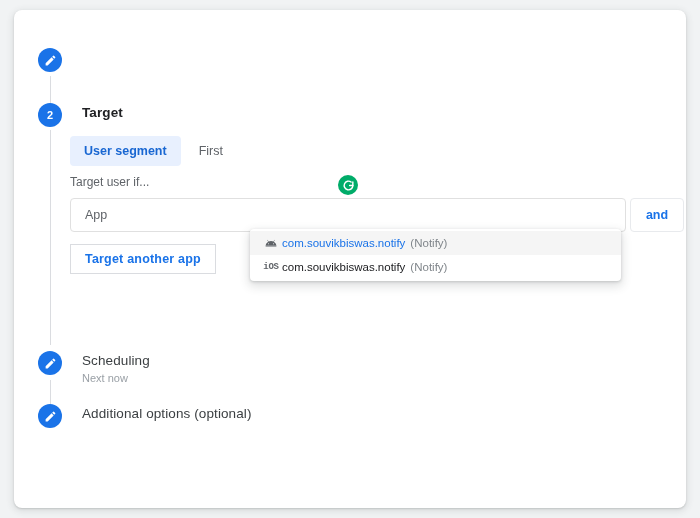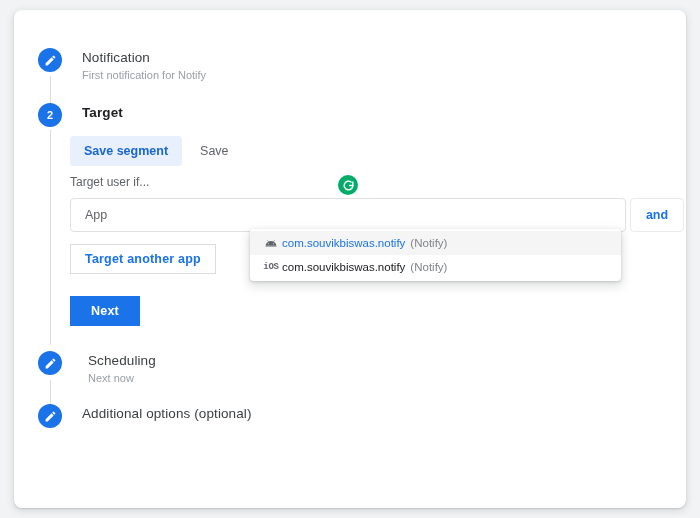--- a/index.html
+++ b/index.html
@@ -289,56 +289,49 @@
     <div class="connector" style="top:370px;height:24px;"></div>
 
     <div class="step" style="top:38px;">
       <div class="step-marker">
         <div class="marker-circle">
           <svg width="13" height="13" viewBox="0 0 24 24" fill="#ffffff" aria-hidden="true">
             <path d="M3 17.25V21h3.75L17.81 9.94l-3.75-3.75L3 17.25zM20.71 7.04a1 1 0 0 0 0-1.41l-2.34-2.34a1 1 0 0 0-1.41 0l-1.83 1.83 3.75 3.75 1.83-1.83z"></path>
           </svg>
         </div>
       </div>
-      <div class="step-text">
-        <div class="step-title">Notification</div>
-        <div class="step-sub">First notification for Notify</div>
-      </div>
     </div>
 
     <div class="step" style="top:93px;">
       <div class="step-marker">
         <div class="marker-circle">2</div>
       </div>
       <div class="step-text">
         <div class="step-title active">Target</div>
       </div>
     </div>
 
     <div class="target-body">
 
       <div class="seg-tabs">
-        <div class="seg-tab selected">Save segment</div>
-        <div class="seg-tab">Save</div>
+        <div class="seg-tab selected">User segment</div>
+        <div class="seg-tab">First</div>
       </div>
 
       <div class="target-label">Target user if...</div>
 
       <div class="cond-row">
         <div class="app-field" placeholder="App">App</div>
         <div class="and-panel">and</div>
       </div>
 
       <div class="target-another">
         <div class="btn btn-outline">Target another app</div>
       </div>
 
-      <div class="next-wrap">
-        <div class="btn btn-primary">Next</div>
-      </div>
     </div>
 
     <div class="dropdown">
       <div class="dd-item hover">
         <span class="dd-icon">
           <svg width="12" height="12" viewBox="0 0 24 24" fill="#5f6368" aria-hidden="true">
             <path d="M17.6 9.48l1.84-3.18a.38.38 0 0 0-.14-.52.38.38 0 0 0-.52.14l-1.87 3.23A11.4 11.4 0 0 0 12 8.1c-1.76 0-3.42.38-4.91 1.05L5.22 5.92a.38.38 0 0 0-.52-.14.38.38 0 0 0-.14.52L6.4 9.48A10.2 10.2 0 0 0 1 17.5h22a10.2 10.2 0 0 0-5.4-8.02zM7 14.6a1.05 1.05 0 1 1 0-2.1 1.05 1.05 0 0 1 0 2.1zm10 0a1.05 1.05 0 1 1 0-2.1 1.05 1.05 0 0 1 0 2.1z"></path>
             <rect x="1" y="18.3" width="22" height="1.4" rx="0.6"></rect>
           </svg>
         </span>
@@ -354,21 +347,21 @@
       </div>
     </div>
 
     <div class="cursor-blip">
       <svg width="13" height="13" viewBox="0 0 24 24" fill="none" stroke="#ffffff" stroke-width="2.6" stroke-linecap="round" aria-hidden="true">
         <path d="M20 12a8 8 0 1 1-3.2-6.4"></path>
         <path d="M20 5.5V12h-6"></path>
       </svg>
     </div>
 
-    <div class="step" style="top:341px;gap:6px;">
+    <div class="step" style="top:341px;">
       <div class="step-marker">
         <div class="marker-circle">
           <svg width="13" height="13" viewBox="0 0 24 24" fill="#ffffff" aria-hidden="true">
             <path d="M3 17.25V21h3.75L17.81 9.94l-3.75-3.75L3 17.25zM20.71 7.04a1 1 0 0 0 0-1.41l-2.34-2.34a1 1 0 0 0-1.41 0l-1.83 1.83 3.75 3.75 1.83-1.83z"></path>
           </svg>
         </div>
       </div>
       <div class="step-text">
         <div class="step-title">Scheduling</div>
         <div class="step-sub">Next now</div>

